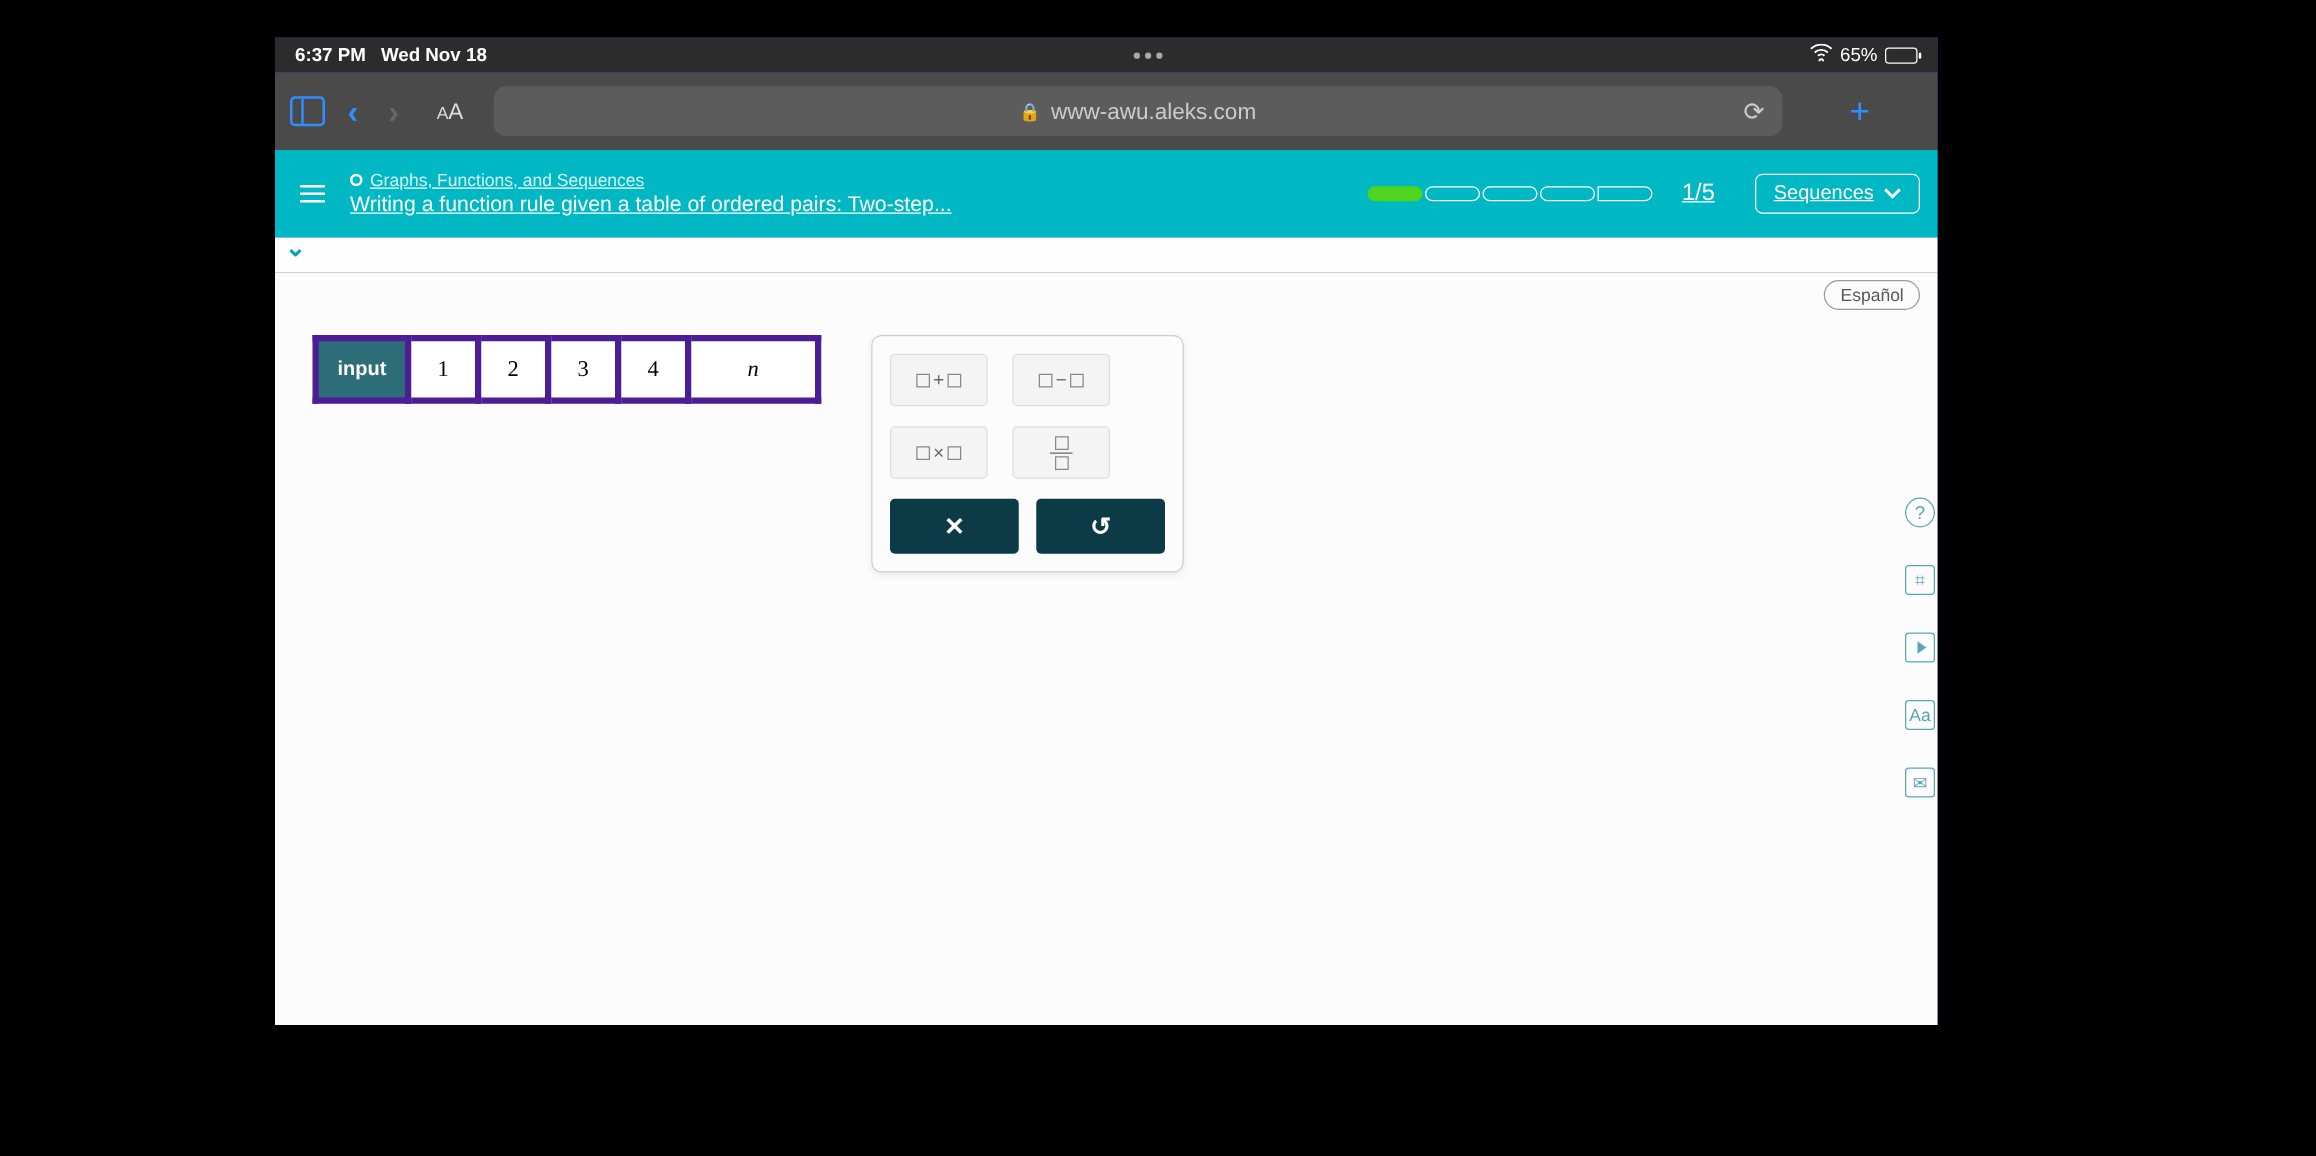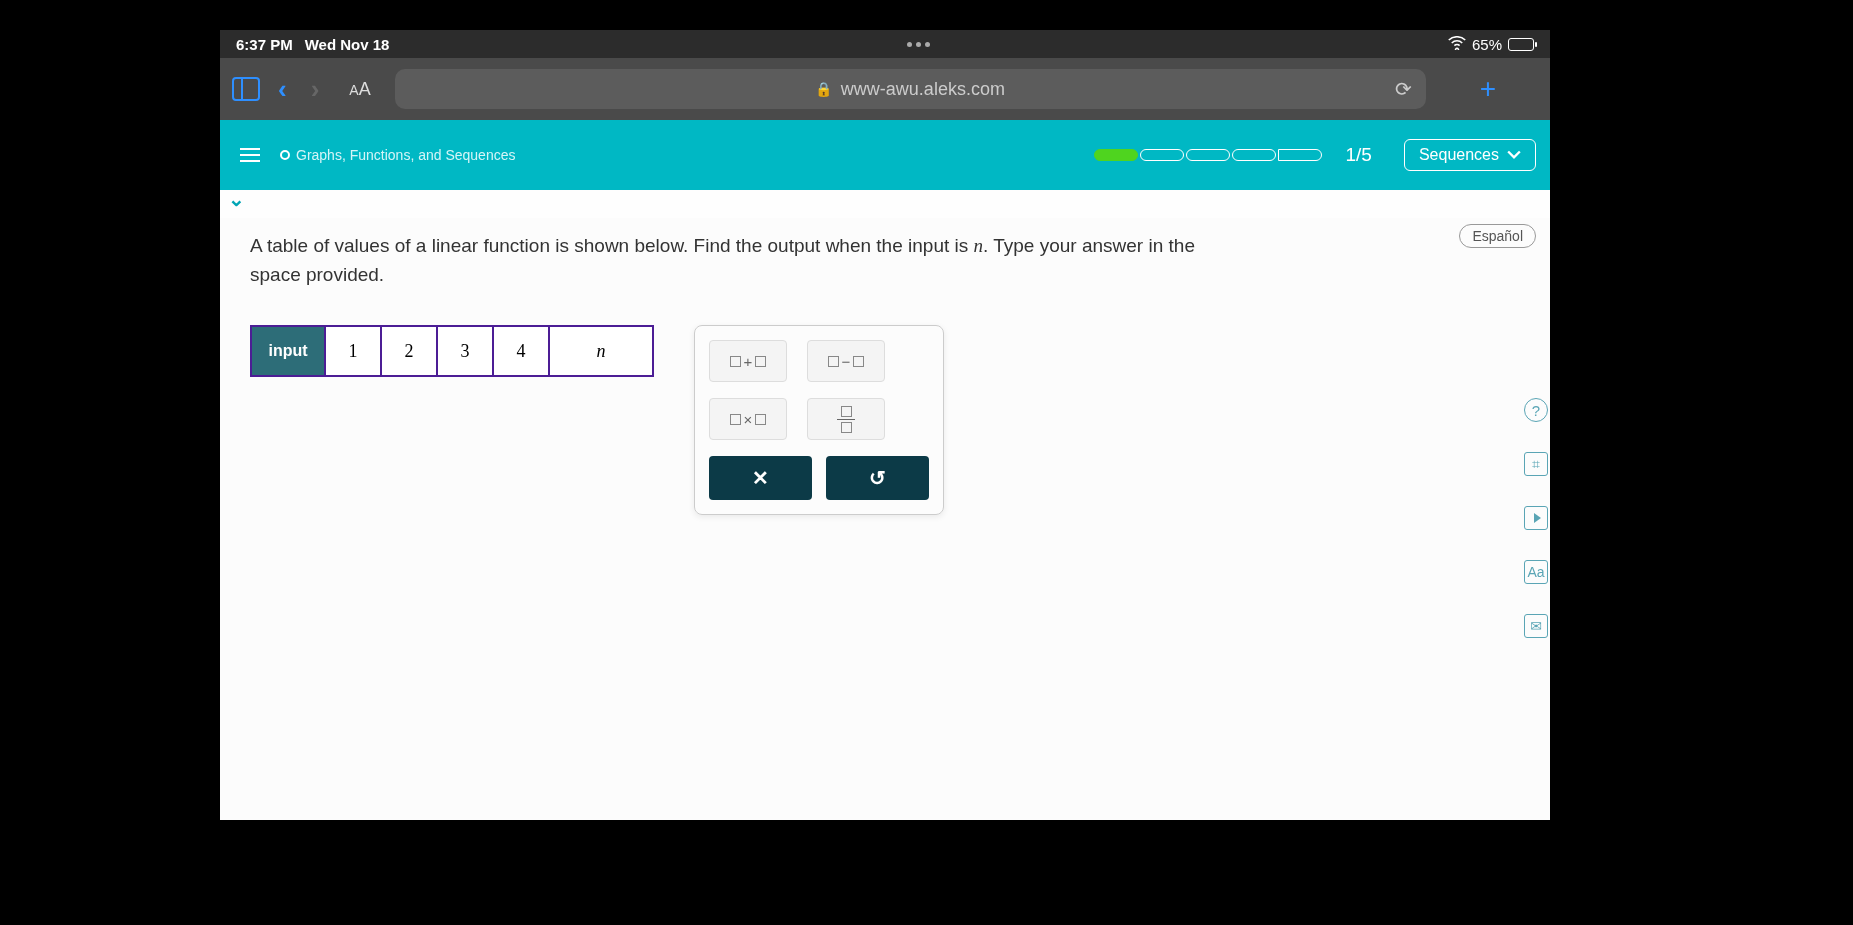--- a/index.html
+++ b/index.html
@@ -61,20 +61,21 @@
 
     
     .aleks-header {
       height: 70px;
       background: #00b8c4;
       display: flex;
       align-items: center;
       padding: 0 14px;
       gap: 14px;
       color: #fff;
+      text-decoration: underline;
     }
     .hamburger { display:flex; flex-direction:column; gap:4px; padding:0 6px;}
     .hamburger span { width:20px; height:2px; background:#fff;}
     .title-block { flex:1; }
     .category { font-size: 14px; color: #d4f5f7; display:flex; align-items:center; gap:6px;}
     .category-dot { width:10px; height:10px; border:2px solid #fff; border-radius:50%;}
     .lesson-title { font-size: 17px; color:#fff; margin-top:2px;}
     .progress { display:flex; gap:2px; }
     .progress-seg { width:44px; height:12px; border:1px solid #fff; border-radius:6px;}
     .progress-seg.filled { background:#4fd41f; border-color:#4fd41f;}
@@ -90,21 +91,21 @@
     
     .content { padding: 14px 30px; position: relative; background:#fcfcfc; height: calc(100% - 188px);}
     .espanol { position:absolute; top:6px; right:14px; border:1px solid #999; border-radius:14px; padding:3px 12px; font-size:14px; color:#555;}
     .question { font-size: 19px; color:#333; line-height:1.5; max-width: 980px;}
     .question em { font-style: italic; font-family: "Times New Roman", serif;}
 
     .work-row { display:flex; gap:40px; margin-top:36px; align-items:flex-start;}
 
     
     .func-table { border-collapse: collapse; }
-    .func-table td, .func-table th { border:2px solid #4c1d95; text-align:center; font-family:"Times New Roman", serif; font-size:18px;}
+    .func-table td, .func-table th { border:5px solid #4c1d95; text-align:center; font-family:"Times New Roman", serif; font-size:18px;}
     .func-table th { background:#2d6d78; color:#fff; font-weight:700; font-family: inherit; font-size:16px; width:74px; height:50px;}
     .func-table td { width:56px; height:50px; background:#fff;}
     .func-table td.wide { width:104px;}
     .func-table td em { font-style:italic;}
     .answer-box { display:inline-block; width:14px; height:22px; border:1px solid #d4a84c; background:#fff4d6;}
 
     
     .keypad { border:1px solid #ccc; border-radius:8px; padding:14px; box-shadow: 0 2px 6px rgba(0,0,0,0.08); width:250px;}
     .keypad-row { display:flex; gap:20px; margin-bottom:16px;}
     .key { width:78px; height:42px; background:#f4f4f4; border:1px solid #ddd; border-radius:4px; display:flex; align-items:center; justify-content:center; color:#666; font-size:15px;}
@@ -177,20 +178,21 @@
     <div class="hamburger">
         <span></span>
         <span></span>
         <span></span>
       </div>
     <div class="title-block">
       <div class="category">
         <span class="category-dot"></span>
         <span>Graphs, Functions, and Sequences</span>
       </div>
+      <div class="lesson-title">Writing a function rule given a table of ordered pairs: Two-step...</div>
     </div>
     <div class="progress">
       <span class="progress-seg filled"></span>
       <span class="progress-seg"></span>
       <span class="progress-seg"></span>
       <span class="progress-seg"></span>
       <span class="progress-seg progress-last"></span>
     </div>
     <span class="progress-count">1/5</span>
     <div class="user-btn">
@@ -201,23 +203,20 @@
     </div>
   </div>
 
   <div class="collapse-row">
     <span class="collapse-chevron">⌄</span>
   </div>
 
   <div class="content">
     <div class="espanol">Español</div>
 
-    <p class="question">
-      <span>A table of values of a linear function is shown below. Find the output when the input is </span><em>n</em><span>. Type your answer in the space provided.</span>
-    </p>
 
     <div class="work-row">
       <table class="func-table">
         <tbody>
             <tr>
           <th>input</th>
           <td>1</td>
           <td>2</td>
           <td>3</td>
           <td>4</td>

